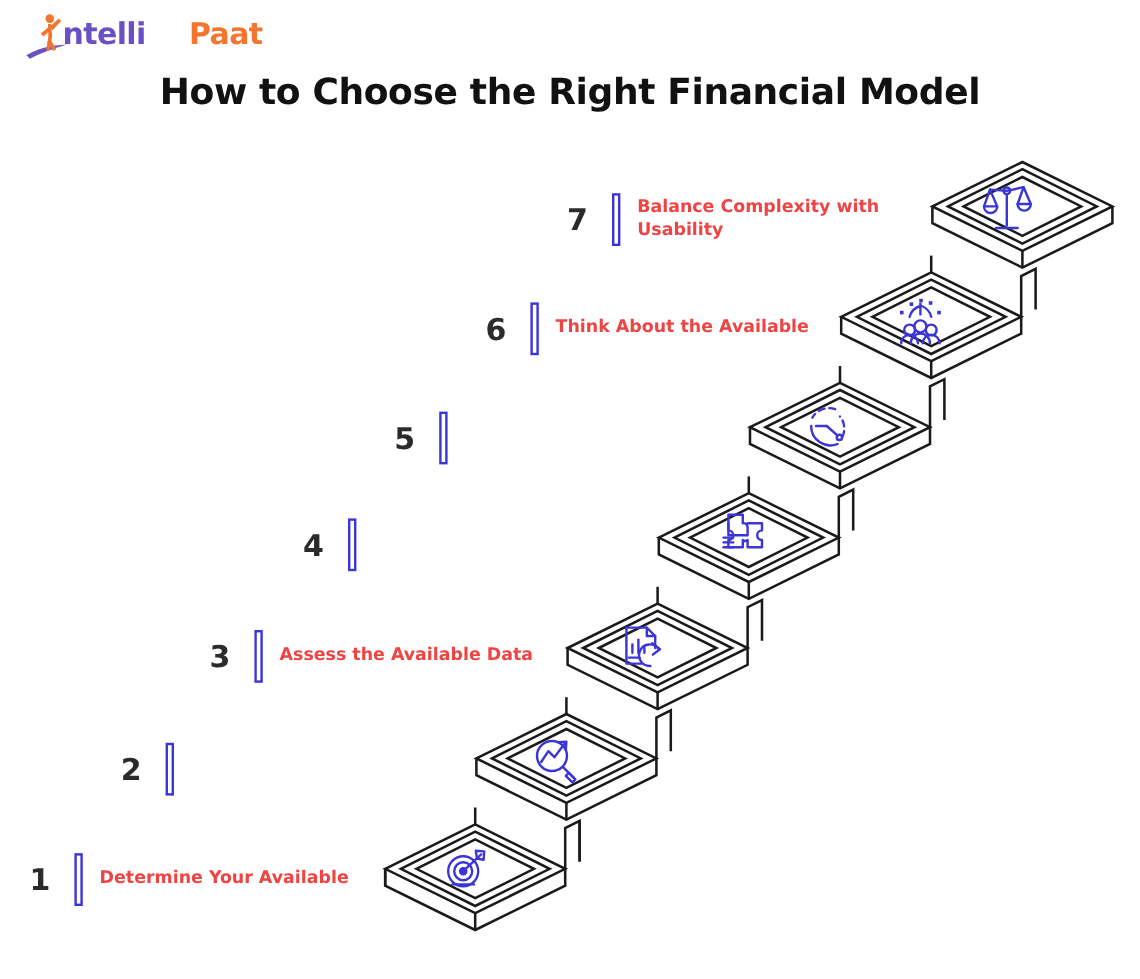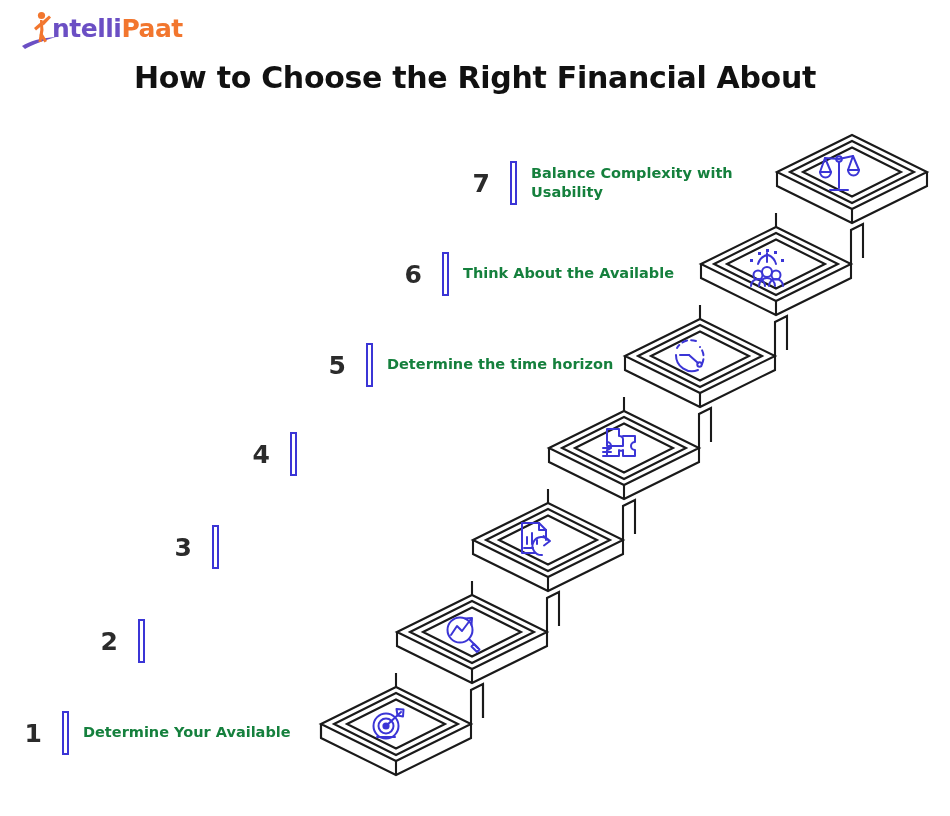--- a/index.html
+++ b/index.html
@@ -28,21 +28,21 @@
     position: absolute;
     left: 36px;
     top: 6px;
     font-family: "DejaVu Sans", sans-serif;
     font-size: 25px;
     font-weight: bold;
     letter-spacing: -0.5px;
     white-space: nowrap;
   }
   #logo .part-a { color: #6b4fc4; }
-  #logo .part-b { color: #f2762e; }
+  #logo .part-b { color: #f2762e; margin-left: 36px; }
 
   
   #page-title {
     position: absolute;
     left: 0;
     top: 60px;
     width: 950px;
     text-align: center;
     font-family: "DejaVu Sans", sans-serif;
     font-size: 30px;
@@ -83,21 +83,21 @@
     margin-left: 20px;
     margin-right: 14px;
     box-sizing: border-box;
     flex: none;
   }
   .step-text {
     font-family: "DejaVu Sans", sans-serif;
     font-size: 14.5px;
     font-weight: bold;
     line-height: 1.32;
-    color: #15803d;
+    color: #ef4444;
     white-space: pre-line;
   }
 
   
   #label-7 { left: 464px; top: 155px; }
   #label-6 { left: 396px; top: 246px; }
   #label-5 { left: 320px; top: 337px; }
   #label-4 { left: 244px; top: 426px; }
   #label-3 { left: 166px; top: 519px; }
   #label-2 { left:  92px; top: 613px; }
@@ -113,21 +113,21 @@
     <path d="M24 12 L26.5 12 L27.5 22 L25.5 34 L22.5 34 L24.3 22 Z" fill="#f2762e"></path>
     <path d="M25.6 14 L33 7.5 L35 9.5 L27.5 17.5 Z" fill="#f2762e"></path>
     <path d="M24.4 14.5 L18 20 L20 22.5 L26 17.5 Z" fill="#f2762e"></path>
     <path d="M25.6 24 L31 33 L28.5 34.5 L23.5 27 Z" fill="#f2762e"></path>
   </svg>
   <div class="logo-text">
     <span class="part-a">ntelli</span><span class="part-b">Paat</span>
   </div>
 </div>
 
-<div id="page-title">How to Choose the Right Financial About</div>
+<div id="page-title">How to Choose the Right Financial Model</div>
 
 <svg id="stairs" viewBox="0 0 950 816">
   <g fill="none" stroke="#1a1a1a" stroke-width="2.1" stroke-linejoin="miter">
 
     <g>
 
       <path d="M321 724 L396 687 L471 724 L396 761 Z"></path>
 
       <path d="M321 724 L321 738 L396 775 L471 738 L471 724"></path>
       <path d="M396 761 L396 775"></path>
@@ -288,31 +288,31 @@
 
 <div class="step-label" id="label-6">
   <div class="step-num">6</div>
   <div class="step-bar"></div>
   <div class="step-text">Think About the Available</div>
 </div>
 
 <div class="step-label" id="label-5">
   <div class="step-num">5</div>
   <div class="step-bar"></div>
-  <div class="step-text">Determine the time horizon</div>
 </div>
 
 <div class="step-label" id="label-4">
   <div class="step-num">4</div>
   <div class="step-bar"></div>
 </div>
 
 <div class="step-label" id="label-3">
   <div class="step-num">3</div>
   <div class="step-bar"></div>
+  <div class="step-text">Assess the Available Data</div>
 </div>
 
 <div class="step-label" id="label-2">
   <div class="step-num">2</div>
   <div class="step-bar"></div>
 </div>
 
 <div class="step-label" id="label-1">
   <div class="step-num">1</div>
   <div class="step-bar"></div>

